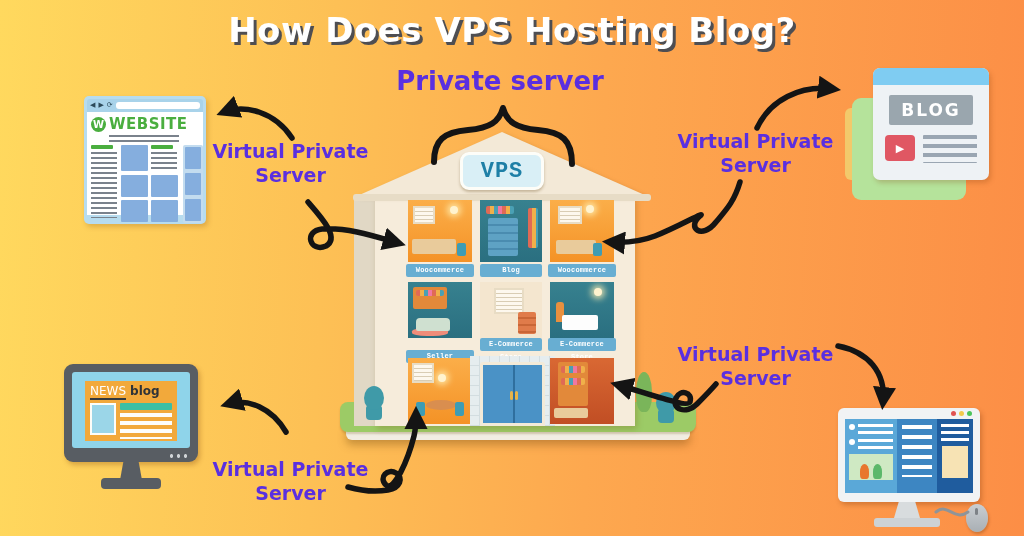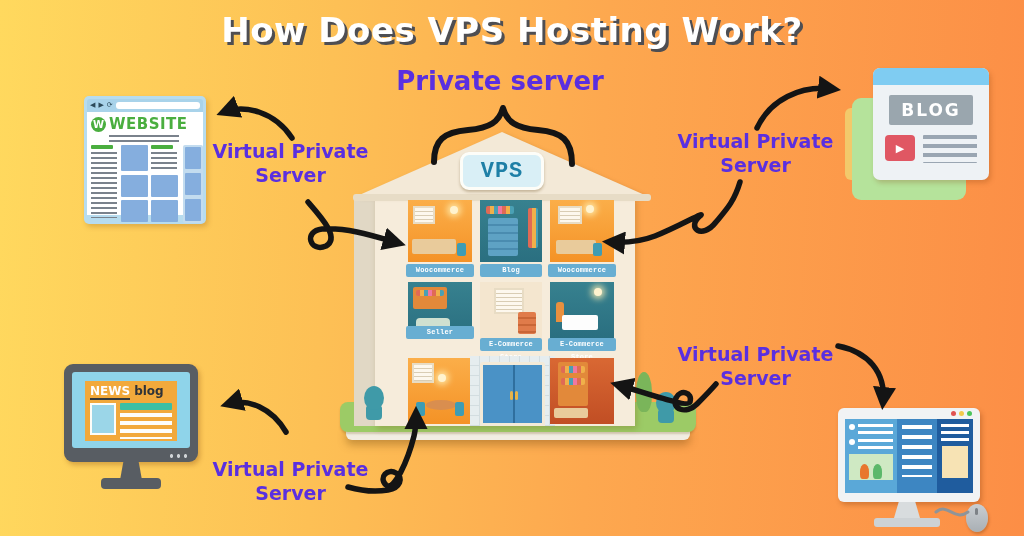--- a/index.html
+++ b/index.html
@@ -123,21 +123,21 @@
 
   
   .news-wrap { position:absolute; left:64px; top:364px; width:134px; height:130px; z-index:3; }
   .news-bezel { position:absolute; left:0; top:0; width:134px; height:98px;
     background:#585d63; border-radius:9px; box-shadow:2px 3px 5px rgba(120,60,10,.3); }
   .news-screen { position:absolute; left:8px; top:8px; width:118px; height:76px;
     background:#8fd4ea; border-radius:3px; overflow:hidden; }
   .news-page { position:absolute; left:13px; top:9px; width:92px; height:60px;
     background:#f2a93b; padding:3px 5px; }
   .news-head { display:flex; gap:4px; align-items:baseline; }
-  .news-news { font-size:12px; font-weight:700; color:#fff; border-bottom:2px solid #33383d; }
+  .news-news { font-size:12px; font-weight:400; color:#fff; border-bottom:2px solid #33383d; }
   .news-blog { font-size:12px; font-weight:800; color:#2f3338; }
   .news-body { display:flex; gap:4px; margin-top:3px; }
   .news-img { width:26px; height:32px; background:#9bd6e8; border:2px solid #fdfdf8; }
   .news-right { flex:1; }
   .news-teal { height:7px; background:#3bbfa5; margin-bottom:3px; border-radius:1px; }
   .white-lines { background:repeating-linear-gradient(#fdfdfa 0 4px,transparent 4px 8px); height:26px; }
   .news-dots { position:absolute; right:10px; bottom:4px; width:20px; height:4px;
     background:radial-gradient(circle 2px,#cfd3d6 1.6px,transparent 2px) 0 0/7px 4px repeat-x; }
   .news-neck { position:absolute; left:56px; top:98px; width:22px; height:18px;
     background:#585d63; clip-path:polygon(15% 0,85% 0,100% 100%,0 100%); }
@@ -173,21 +173,21 @@
   .mouse { position:absolute; left:128px; top:96px; width:22px; height:28px;
     background:linear-gradient(#c9ced2,#a9afb4); border-radius:50%; box-shadow:1px 2px 3px rgba(100,50,10,.3); }
   .mouse:before { content:""; position:absolute; left:9px; top:4px; width:3px; height:7px;
     background:#7d8287; border-radius:2px; }
 </style>
 </head>
 <body>
 
 <div class="canvas">
 
-  <div class="title">How Does VPS Hosting Work?</div>
+  <div class="title">How Does VPS Hosting Blog?</div>
   <div class="subtitle">Private server</div>
 
   <div class="vps-label lbl-tl">Virtual Private Server</div>
   <div class="vps-label lbl-tr">Virtual Private Server</div>
   <div class="vps-label lbl-bl">Virtual Private Server</div>
   <div class="vps-label lbl-br">Virtual Private Server</div>
 
   <div class="web-card">
     <div class="web-top">
       <span class="web-nav">◀</span>
@@ -344,21 +344,21 @@
     <div class="room room-cream" style="left:140px;top:156px;width:62px;height:56px">
       <div class="win" style="left:14px;top:6px;width:30px;height:26px"></div>
       <div class="drawer" style="right:6px;bottom:4px;width:18px;height:22px"></div>
     </div>
     <div class="room room-teal" style="left:210px;top:156px;width:64px;height:56px">
       <div class="lamp" style="right:12px;top:6px"></div>
       <div class="bed-h" style="left:6px;bottom:16px;width:8px;height:20px"></div>
       <div class="bed-m" style="left:12px;bottom:8px;width:36px;height:15px"></div>
     </div>
 
-    <div class="band" style="left:66px;top:200px;width:68px">Seller</div>
+    <div class="band" style="left:66px;top:224px;width:68px">Seller</div>
     <div class="band" style="left:140px;top:212px;width:62px">E-Commerce Store</div>
     <div class="band" style="left:208px;top:212px;width:68px">E-Commerce Store</div>
 
     <div class="room room-orange" style="left:68px;top:232px;width:64px;height:66px">
       <div class="win" style="left:4px;top:5px;width:22px;height:20px"></div>
       <div class="table-r" style="left:18px;bottom:14px;width:30px;height:10px"></div>
       <div class="chair" style="left:8px;bottom:8px;width:9px;height:14px"></div>
       <div class="chair" style="right:8px;bottom:8px;width:9px;height:14px"></div>
       <div class="lamp" style="left:30px;top:16px"></div>
     </div>

